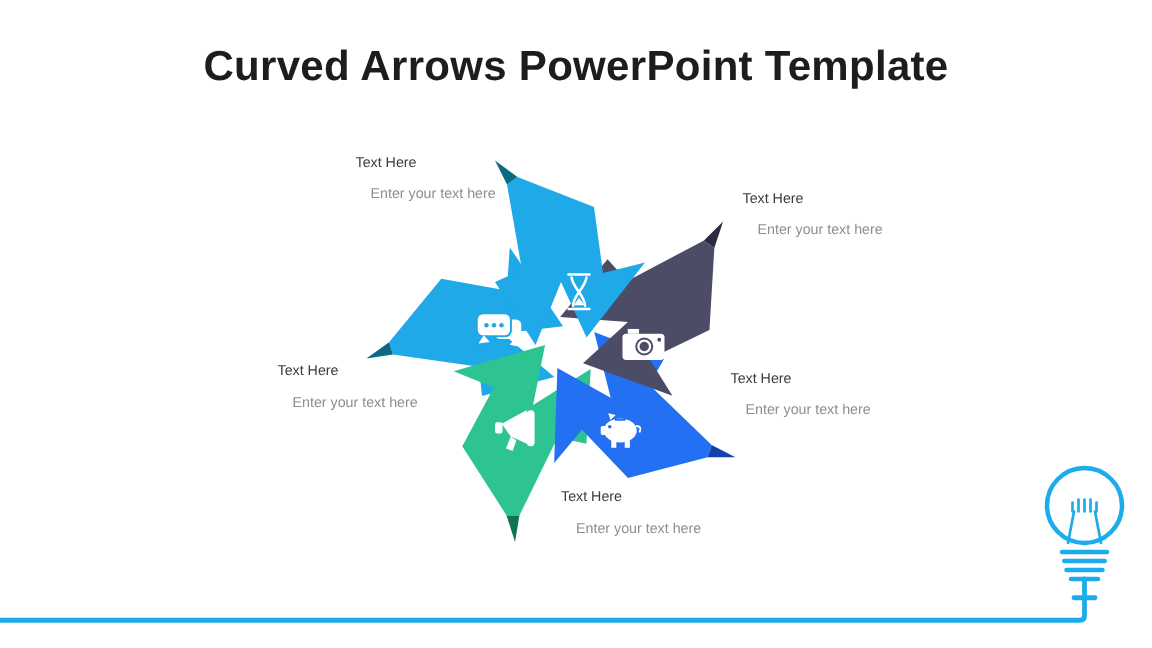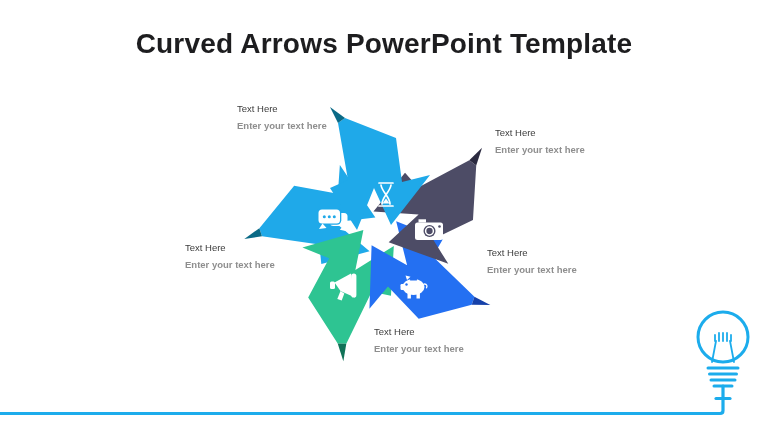--- a/index.html
+++ b/index.html
@@ -9,21 +9,21 @@
     font-family:"Liberation Sans","DejaVu Sans",sans-serif;
   }
   .slide{position:absolute;inset:0;border-radius:29px;}
   .slide-title{
     position:absolute;top:28px;left:0;right:0;
     text-align:center;font-size:28px;font-weight:700;color:#1d1d1f;
     letter-spacing:0.2px;margin:0;
   }
   .lbl{position:absolute;white-space:nowrap;}
   .lbl .h{font-size:9.5px;font-weight:400;color:#3c3c3c;margin:0 0 6px 0;}
-  .lbl .b{font-size:9.5px;font-weight:700;color:#8e8e8e;margin:0;}
+  .lbl .b{font-size:9.5px;font-weight:400;color:#8e8e8e;margin:10px;}
   .lbl-top{left:237px;top:103px;}
   .lbl-right-top{left:495px;top:127px;}
   .lbl-right-bottom{left:487px;top:247px;}
   .lbl-bottom{left:374px;top:326px;}
   .lbl-left{left:185px;top:242px;}
   .diagram-svg{position:absolute;left:0;top:0;}
 </style>
 </head>
 <body>
 

